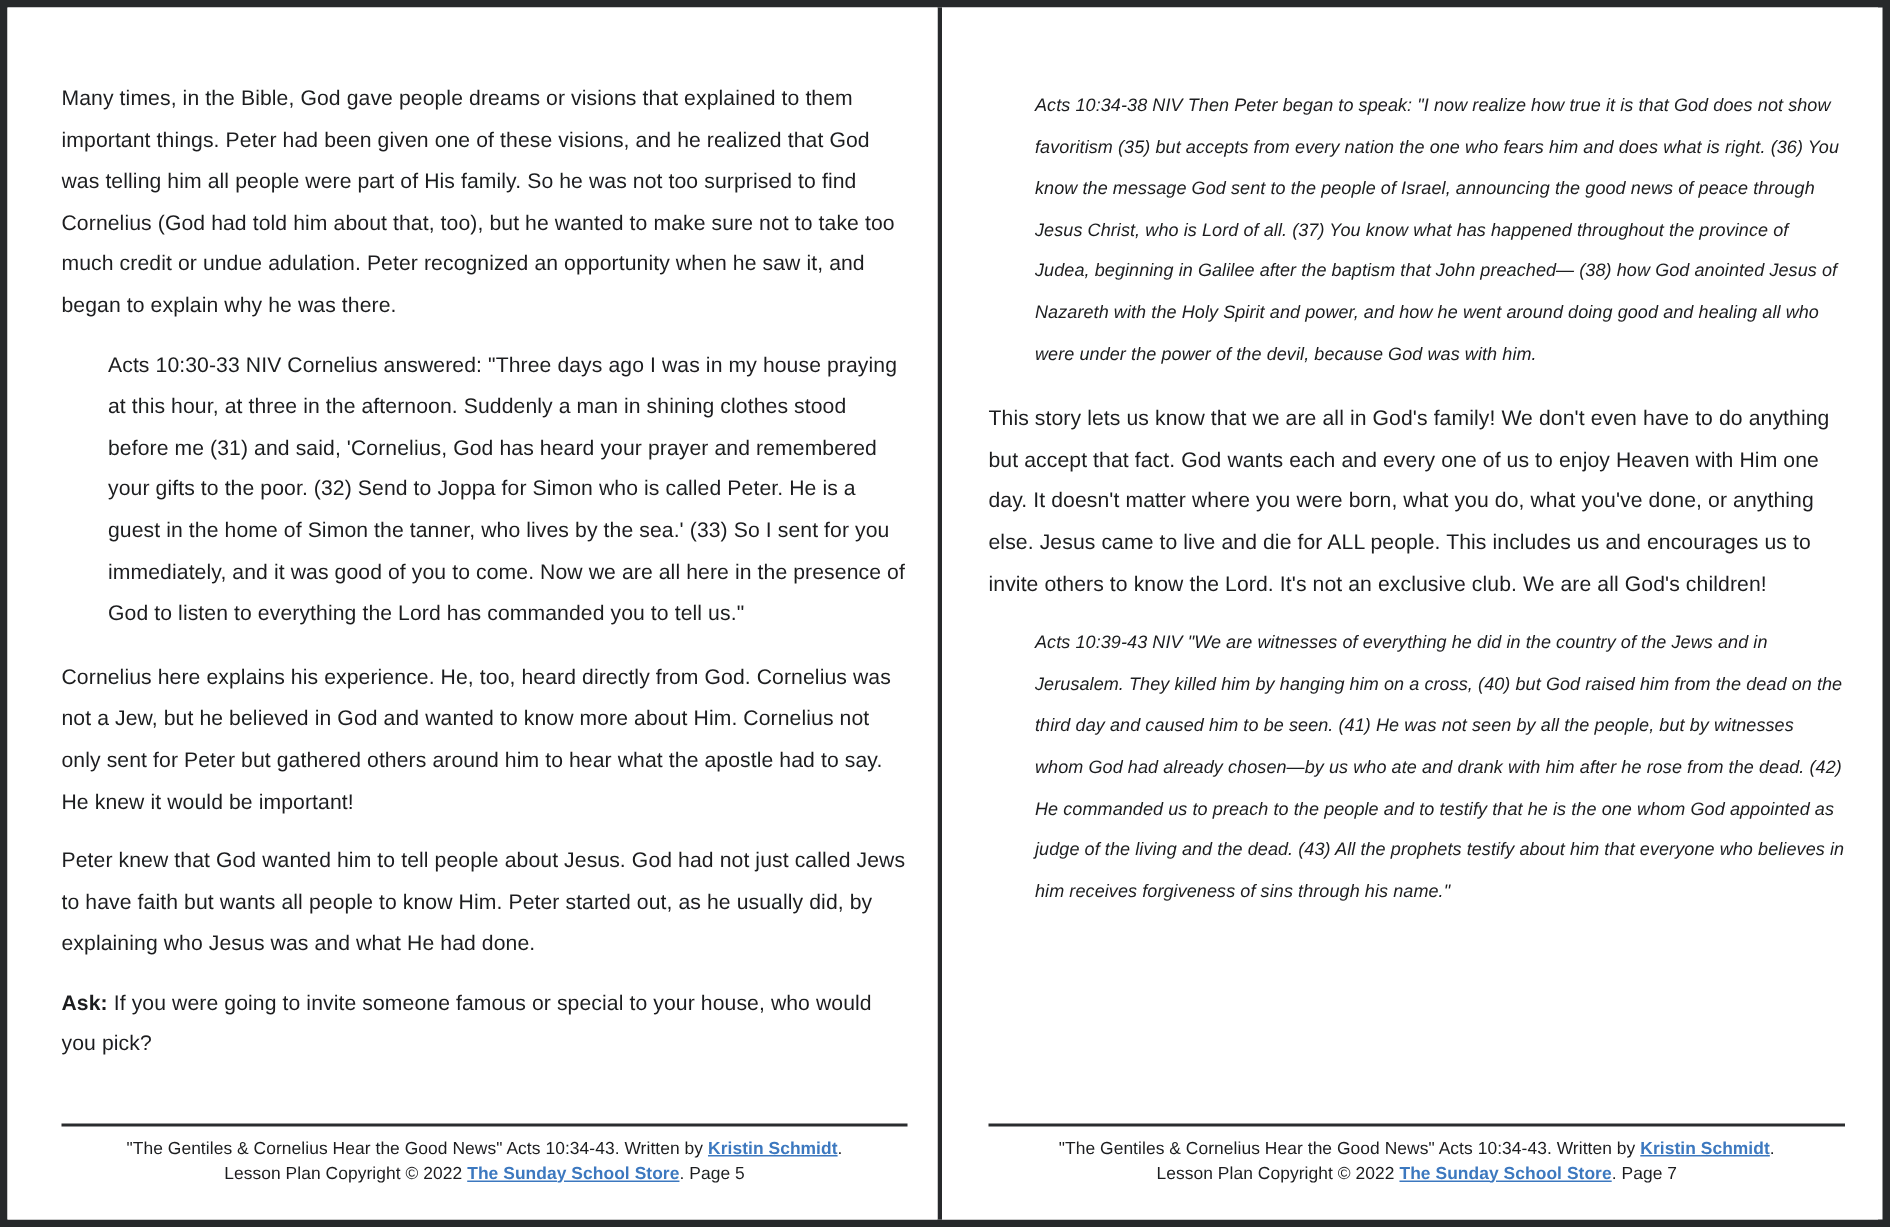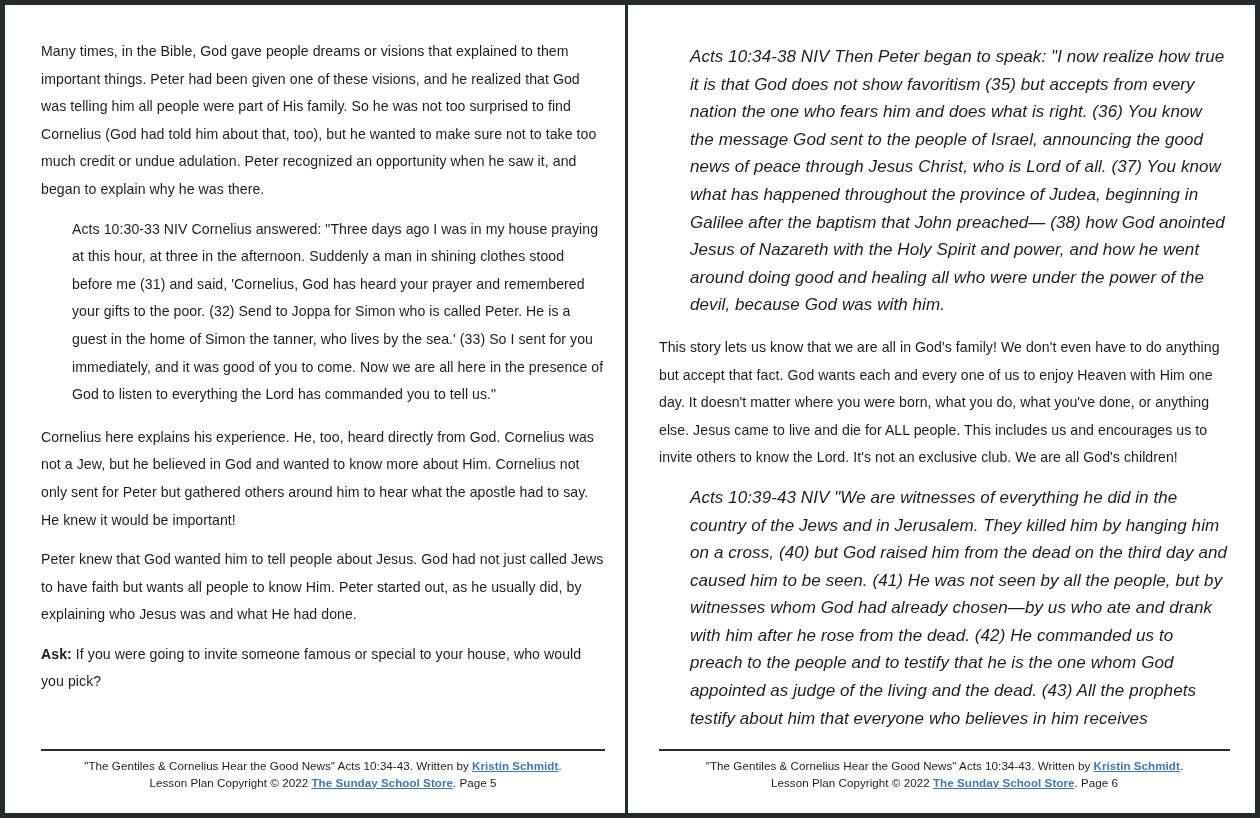--- a/index.html
+++ b/index.html
@@ -39,21 +39,21 @@
     box-sizing: border-box;
     background: #ffffff;
     height: 100%;
     overflow: hidden;
   }
   .page-left  { width: 620px; padding: 0 20px 0 36px; }
   .page-right { width: 624px; padding: 0 22px 0 31px; }
 
   .page-body {
     position: relative;
-    padding-top: 33px;
+    padding-top: 47px;
     height: 690px;
     overflow: hidden;
   }
 
   p {
     margin: 0 0 11px 0;
     color: #1c1d1f;
     font-size: 14.1px;
     line-height: 27.6px;
     letter-spacing: 0.005em;
@@ -61,21 +61,21 @@
   p.body-para {
     margin-bottom: 12px;
   }
   p.scripture {
     margin-left: 31px;
     margin-top: 5px;
     margin-bottom: 15px;
   }
   p.scripture-italic {
     font-style: italic;
-    font-size: 17px;
+    font-size: 12px;
   }
   .ask-label {
     font-weight: bold;
   }
 
   
   .page-footer {
     position: absolute;
     left: 0;
     right: 0;
@@ -143,17 +143,17 @@
       <p class="body-para">This story lets us know that we are all in God's family! We don't even have to do anything but accept that fact. God wants each and every one of us to enjoy Heaven with Him one day. It doesn't matter where you were born, what you do, what you've done, or anything else. Jesus came to live and die for ALL people. This includes us and encourages us to invite others to know the Lord. It's not an exclusive club. We are all God's children!</p>
 
       <p class="scripture scripture-italic">Acts 10:39-43 NIV  "We are witnesses of everything he did in the country of the Jews and in Jerusalem. They killed him by hanging him on a cross,  (40)  but God raised him from the dead on the third day and caused him to be seen.  (41)  He was not seen by all the people, but by witnesses whom God had already chosen—by us who ate and drank with him after he rose from the dead.  (42)  He commanded us to preach to the people and to testify that he is the one whom God appointed as judge of the living and the dead.  (43)  All the prophets testify about him that everyone who believes in him receives forgiveness of sins through his name."</p>
 
 
     </div>
 
     <div class="page-footer">
       <hr class="footer-rule">
       <p class="footer-line"><span>"The Gentiles &amp; Cornelius Hear the Good News" Acts 10:34-43.  Written by </span><a class="footer-link" href="#">Kristin Schmidt</a><span>.</span></p>
-      <p class="footer-line"><span>Lesson Plan Copyright © 2022 </span><a class="footer-link" href="#">The Sunday School Store</a><span>. Page 6</span></p>
+      <p class="footer-line"><span>Lesson Plan Copyright © 2022 </span><a class="footer-link" href="#">The Sunday School Store</a><span>. Page 7</span></p>
     </div>
   </div>
 
 </div>
 
 </body></html>

